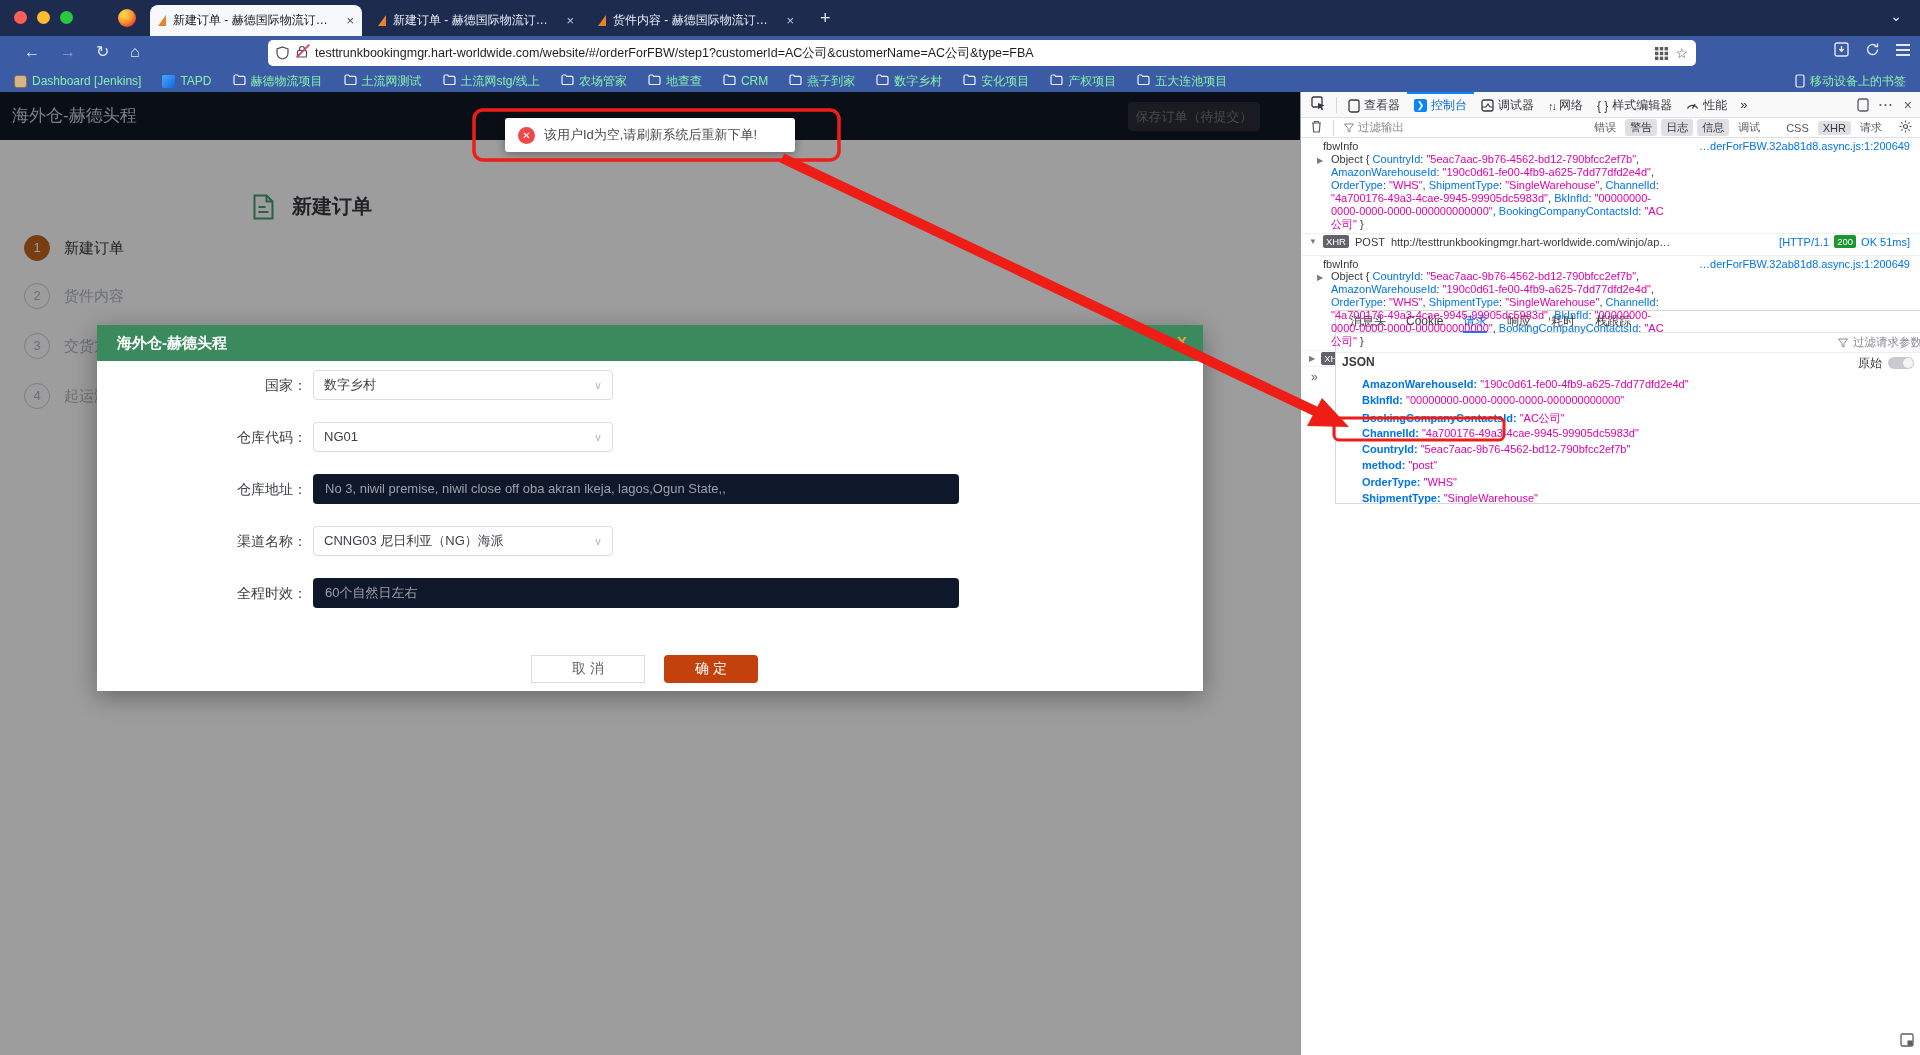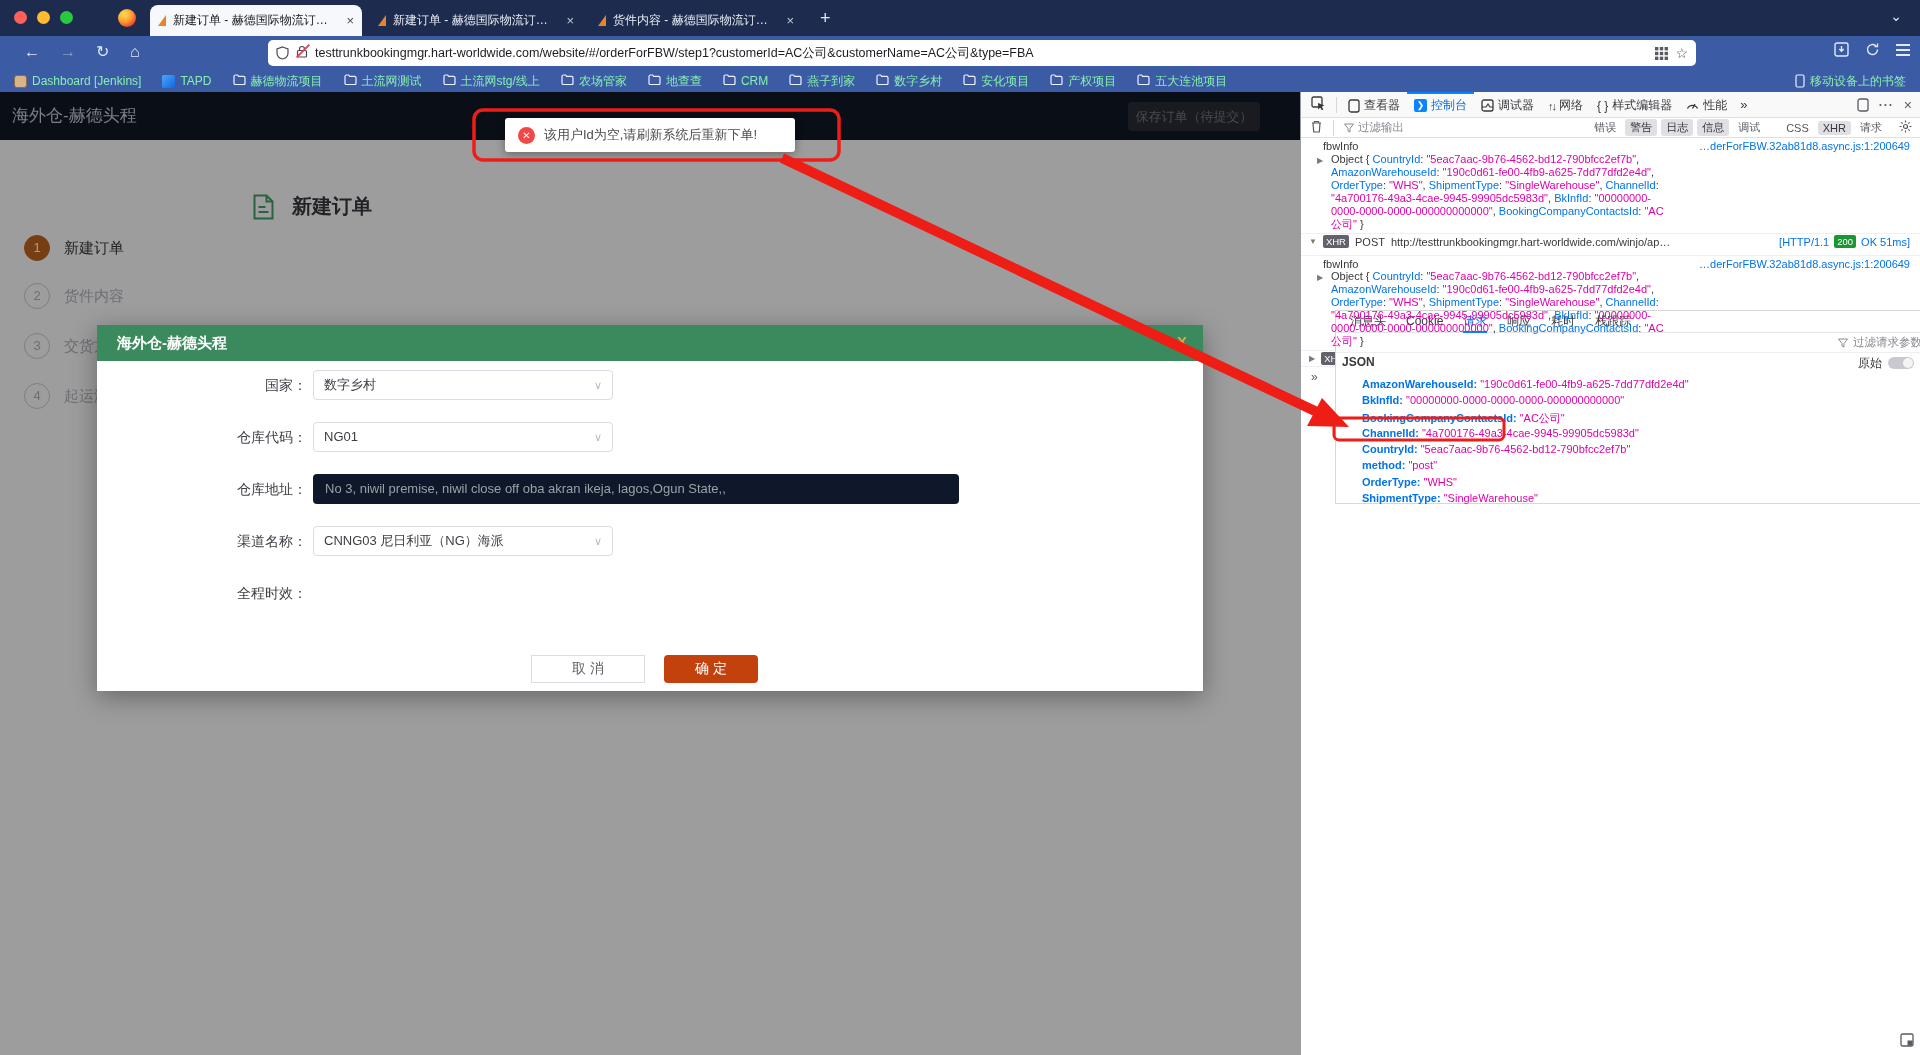--- a/index.html
+++ b/index.html
@@ -341,20 +341,21 @@
         <div class="frow" style="top: 149px;">
           <span class="flabel">仓库地址：</span>
           <div class="fdis">No 3, niwil premise, niwil close off oba akran ikeja, lagos,Ogun State,,</div>
         </div>
         <div class="frow" style="top: 201px;">
           <span class="flabel">渠道名称：</span>
           <div class="fsel"><span>CNNG03 尼日利亚（NG）海派</span><span class="chev">∨</span></div>
         </div>
         <div class="frow" style="top: 253px;">
           <span class="flabel">全程时效：</span>
+          <div class="fdis">60个自然日左右</div>
         </div>
       </div>
     <button id="btn-cancel">取 消</button>
     <button id="btn-ok">确 定</button>
   </div>
 
   <div id="toast">
     <span id="toastico">✕</span>
     <span id="toasttext">该用户Id为空,请刷新系统后重新下单!</span>
   </div>

